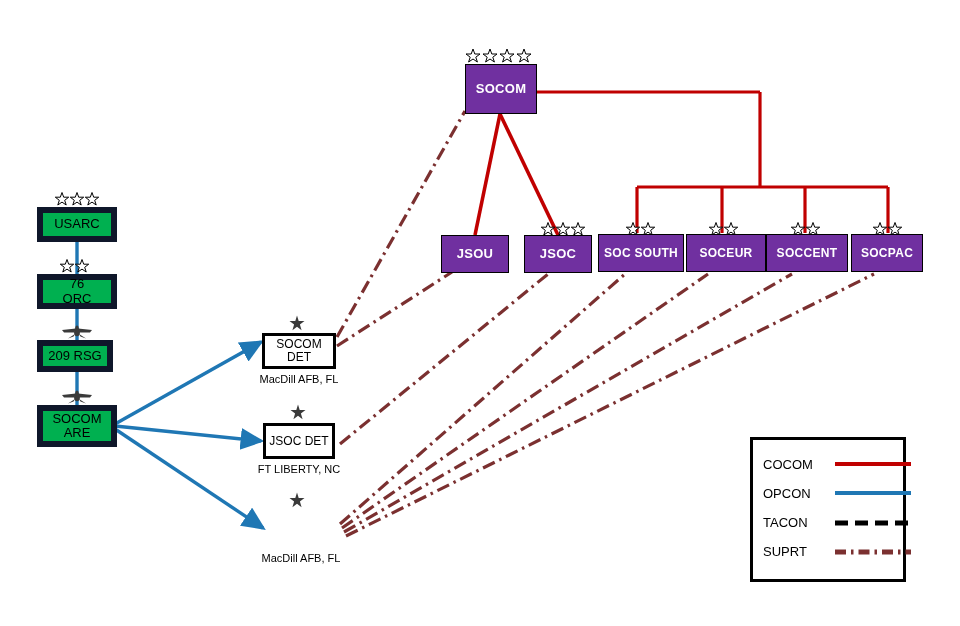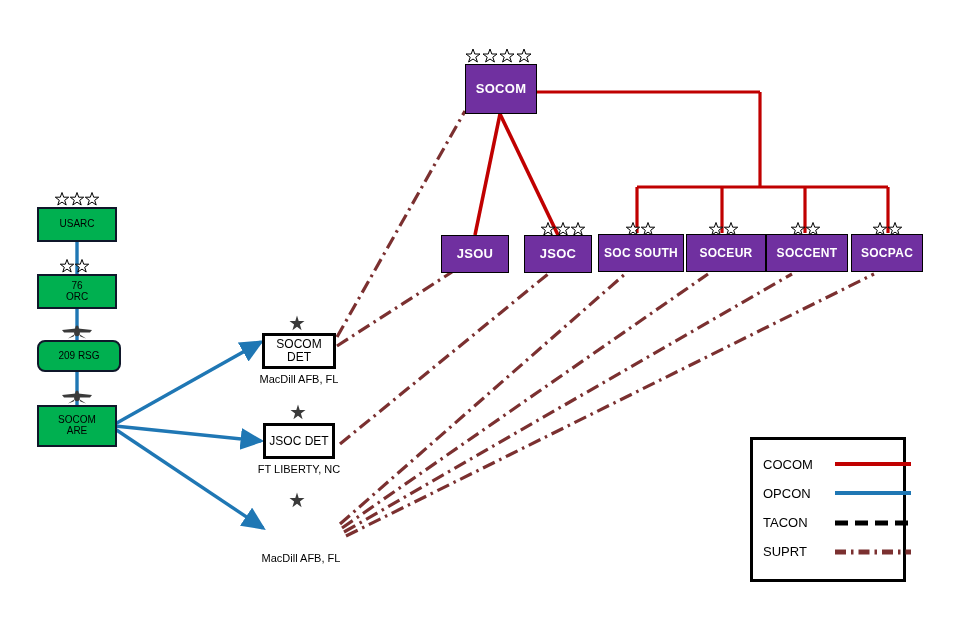--- a/index.html
+++ b/index.html
@@ -40,23 +40,23 @@
   .node.purple {
     background: #7030A0;
     border: 1px solid #000000;
     color: #ffffff;
     font-weight: bold;
     font-size: 13px;
     letter-spacing: 0.3px;
   }
   .node.green {
     background: #00B050;
-    border: 2px solid #0f172a;
+    border: 6px solid #0f172a;
     color: #000000;
-    font-size: 10px;
+    font-size: 13px;
   }
   .node.white {
     background: #ffffff;
     border: 3px solid #000000;
     color: #000000;
     font-size: 12px;
   }
   .rank {
     position: absolute;
     text-align: center;
@@ -263,21 +263,21 @@
       <g fill="#3a3a3a">
         <ellipse cx="16" cy="8" rx="3" ry="4.2"></ellipse>
         <path d="M15,4.6 L1,6 L3,8.6 L13,8.4 Z"></path>
         <path d="M17,4.6 L31,6 L29,8.6 L19,8.4 Z"></path>
         <path d="M14,10 L7,14.5 L12.5,12.6 Z"></path>
         <path d="M18,10 L25,14.5 L19.5,12.6 Z"></path>
         <circle cx="16" cy="3.2" r="1.6"></circle>
       </g>
     </svg>
   </div>
-  <div class="node green" style="left:37px; top:336px; width:84px; height:32px;border-radius:8px;">
+  <div class="node green" style="left:37px; top:336px; width:76px; height:32px;">
     <span>209 RSG</span>
   </div>
 
   <div class="rank" style="left:61px; top:384px; width:32px;">
     <svg class="star-svg" width="32" height="16" viewBox="0 0 32 16">
       <g fill="#3a3a3a">
         <ellipse cx="16" cy="8" rx="3" ry="4.2"></ellipse>
         <path d="M15,4.6 L1,6 L3,8.6 L13,8.4 Z"></path>
         <path d="M17,4.6 L31,6 L29,8.6 L19,8.4 Z"></path>
         <path d="M14,10 L7,14.5 L12.5,12.6 Z"></path>

